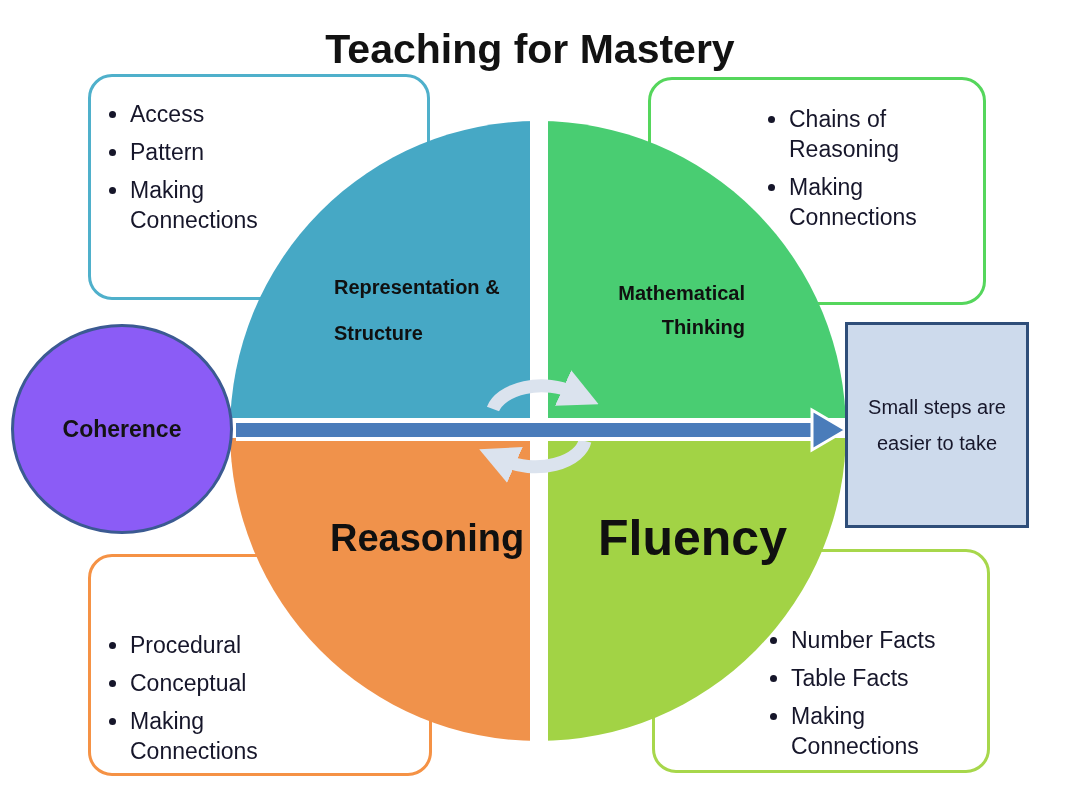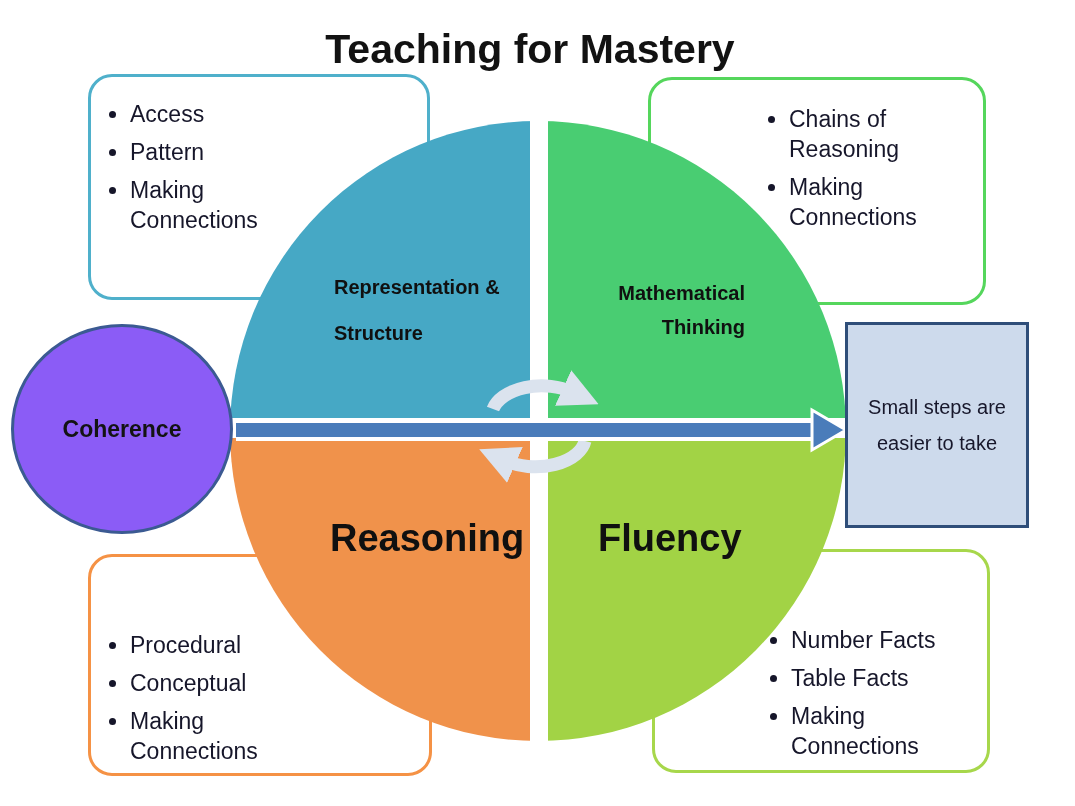--- a/index.html
+++ b/index.html
@@ -39,21 +39,21 @@
   .quad { position:absolute; }
   .q-tl { left:0;     top:0;     width:300px; height:297px; background:#46a8c5; }
   .q-tr { left:318px; top:0;     width:298px; height:297px; background:#49cd72; }
   .q-bl { left:0;     top:317px; width:300px; height:303px; background:#f0924b; }
   .q-br { left:318px; top:317px; width:298px; height:303px; background:#a2d345; }
 
   .quad-label { position:absolute; z-index:3; color:#101010; font-weight:bold; }
   .lab-rs  { left:334px; top:264px; width:205px; font-size:20px; line-height:46px; text-align:left; }
   .lab-mt  { left:562px; top:276px; width:183px; font-size:20px; line-height:34px; text-align:right; }
   .lab-var { left:330px; top:516px; width:190px; font-size:38px; line-height:44px; text-align:center; }
-  .lab-flu { left:598px; top:516px; width:145px; font-size:38px; line-height:44px; text-align:left; }
+  .lab-flu { left:598px; top:516px; width:145px; font-size:50px; line-height:44px; text-align:left; }
 
   .cycle-svg { position:absolute; left:465px; top:360px; z-index:4; }
   .arrow-svg { position:absolute; left:225px; top:398px; z-index:5; }
 
   .coherence {
     position:absolute; left:11px; top:324px; width:222px; height:210px;
     border-radius:50%; background:#c9d6ec; border:3px solid #3b5a92;
     display:flex; align-items:center; justify-content:center;
     font-size:23px; font-weight:bold; color:#131313; z-index:6; box-sizing:border-box;
   }

